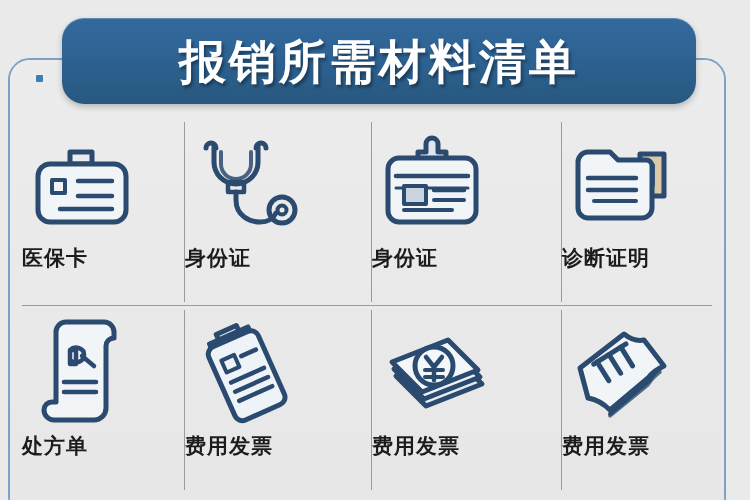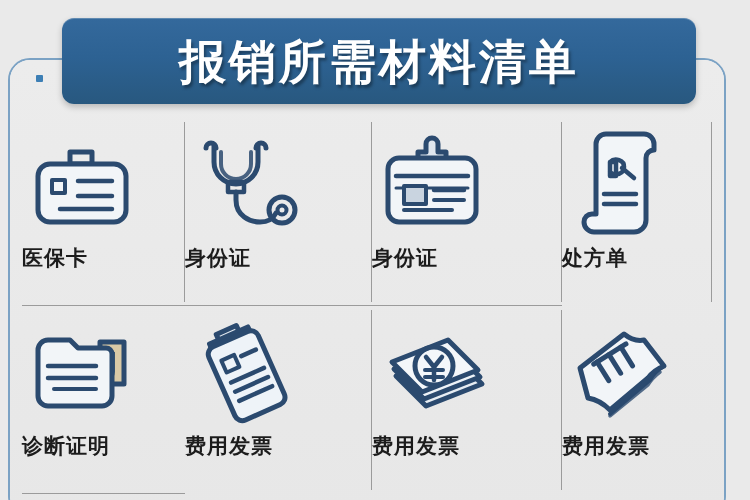--- a/index.html
+++ b/index.html
@@ -44,21 +44,21 @@
   }
 
   
   #title-banner {
     position: absolute;
     left: 62px;
     top: 18px;
     width: 634px;
     height: 86px;
     background: linear-gradient(180deg,#34699c 0%, #2d6293 45%, #28587f 100%);
-    border-radius: 12px;
+    border-radius: 22px;
     box-shadow: 0 3px 6px rgba(0,0,0,.22), inset 0 1px 0 rgba(255,255,255,.22);
     display: flex;
     align-items: center;
     justify-content: center;
     z-index: 5;
   }
   #title-text {
     color: #ffffff;
     font-size: 47px;
     font-weight: bold;
@@ -188,49 +188,49 @@
           <rect x="28" y="50" width="22" height="18" fill="#c9d4e0" stroke-width="4"></rect>
           <path d="M58 54 h30" stroke-width="4.5"></path>
           <path d="M58 64 h30" stroke-width="4"></path>
           <path d="M28 74 h48" stroke-width="4"></path>
         </g>
       </svg>
     </div>
     <div class="item-label">身份证</div>
   </div>
 
-  <div class="grid-cell vline">
-    <div class="icon-box">
-      <svg width="100" height="104" viewBox="0 0 100 104">
-        <g fill="none" stroke="#2b4a6f" stroke-width="5" stroke-linecap="round" stroke-linejoin="round">
-          <path d="M24 12 a10 10 0 0 1 10 -10 h38 a10 10 0 0 1 10 10 v6 a8 8 0 0 0 -8 8 v62 a12 12 0 0 1 -12 12 h-40 a10 10 0 0 1 -10 -10 a8 8 0 0 1 8 -8 h4 z" fill="#f2f5f8"></path>
-          <path d="M38 30 h6 v14 h-6 z M38 30 a8 7 0 0 1 14 5 a8 7 0 0 1 -14 5" stroke-width="4.5"></path>
-          <path d="M50 36 l12 10" stroke-width="4.5"></path>
-          <path d="M32 62 h32" stroke-width="4.5"></path>
-          <path d="M32 72 h32" stroke-width="4.5"></path>
-        </g>
-      </svg>
-    </div>
-    <div class="item-label">处方单</div>
-  </div>
-
   <div class="grid-cell hline">
     <div class="icon-box">
       <svg width="112" height="96" viewBox="0 0 112 96">
         <g fill="none" stroke="#2b4a6f" stroke-width="5" stroke-linecap="round" stroke-linejoin="round">
           <path d="M74 18 h24 v42 h-24 z" fill="#d9c9a6"></path>
           <text x="86" y="50" font-size="30" font-weight="bold" fill="#2b4a6f" stroke="none" text-anchor="middle" font-family="DejaVu Sans, Liberation Sans, sans-serif">J</text>
           <path d="M12 26 a10 10 0 0 1 10 -10 h22 l8 8 h28 a6 6 0 0 1 6 6 v42 a10 10 0 0 1 -10 10 h-54 a10 10 0 0 1 -10 -10 z" fill="#f2f5f8"></path>
           <path d="M22 42 h48" stroke-width="4.5"></path>
           <path d="M22 54 h48" stroke-width="4.5"></path>
           <path d="M28 65 h42" stroke-width="4"></path>
         </g>
       </svg>
     </div>
     <div class="item-label">诊断证明</div>
+  </div>
+
+  <div class="grid-cell vline">
+    <div class="icon-box">
+      <svg width="100" height="104" viewBox="0 0 100 104">
+        <g fill="none" stroke="#2b4a6f" stroke-width="5" stroke-linecap="round" stroke-linejoin="round">
+          <path d="M24 12 a10 10 0 0 1 10 -10 h38 a10 10 0 0 1 10 10 v6 a8 8 0 0 0 -8 8 v62 a12 12 0 0 1 -12 12 h-40 a10 10 0 0 1 -10 -10 a8 8 0 0 1 8 -8 h4 z" fill="#f2f5f8"></path>
+          <path d="M38 30 h6 v14 h-6 z M38 30 a8 7 0 0 1 14 5 a8 7 0 0 1 -14 5" stroke-width="4.5"></path>
+          <path d="M50 36 l12 10" stroke-width="4.5"></path>
+          <path d="M32 62 h32" stroke-width="4.5"></path>
+          <path d="M32 72 h32" stroke-width="4.5"></path>
+        </g>
+      </svg>
+    </div>
+    <div class="item-label">处方单</div>
   </div>
 
   <div class="grid-cell vline">
     <div class="icon-box">
       <svg width="110" height="104" viewBox="0 0 110 104">
         <g transform="rotate(-24 55 52)">
           <g fill="none" stroke="#2b4a6f" stroke-width="5" stroke-linecap="round" stroke-linejoin="round">
             <path d="M44 6 h22 v11 h-22 z" fill="#dfe6ee"></path>
             <path d="M34 12 h42 v10 h-42 z" fill="#f2f5f8"></path>
             <rect x="28" y="16" width="54" height="80" rx="8" fill="#eef3f8"></rect>

